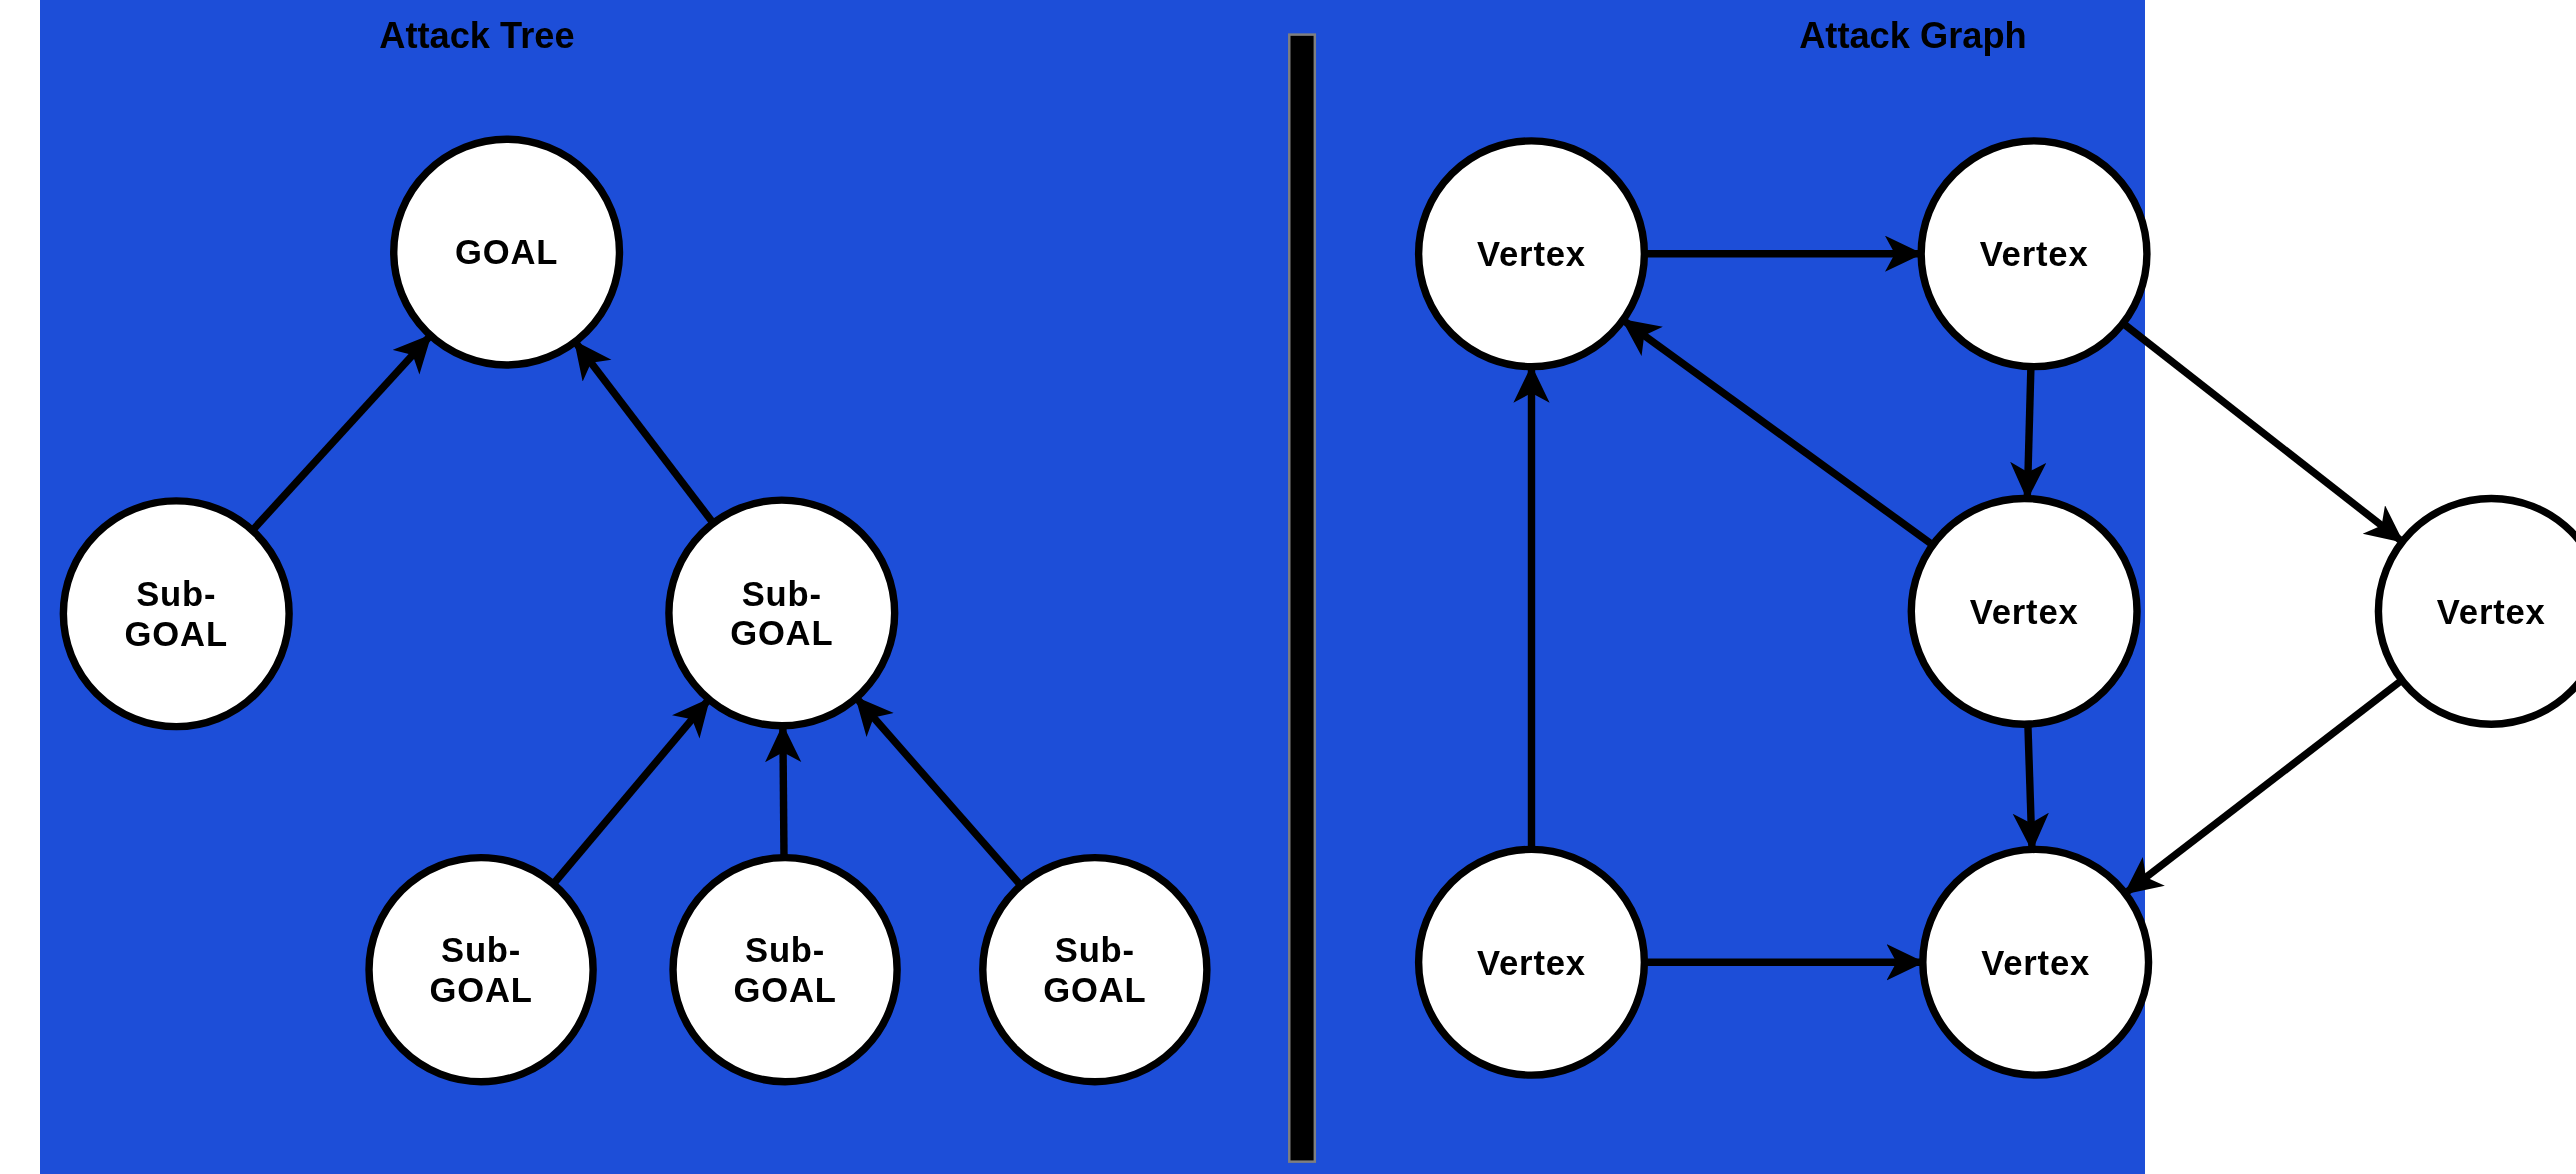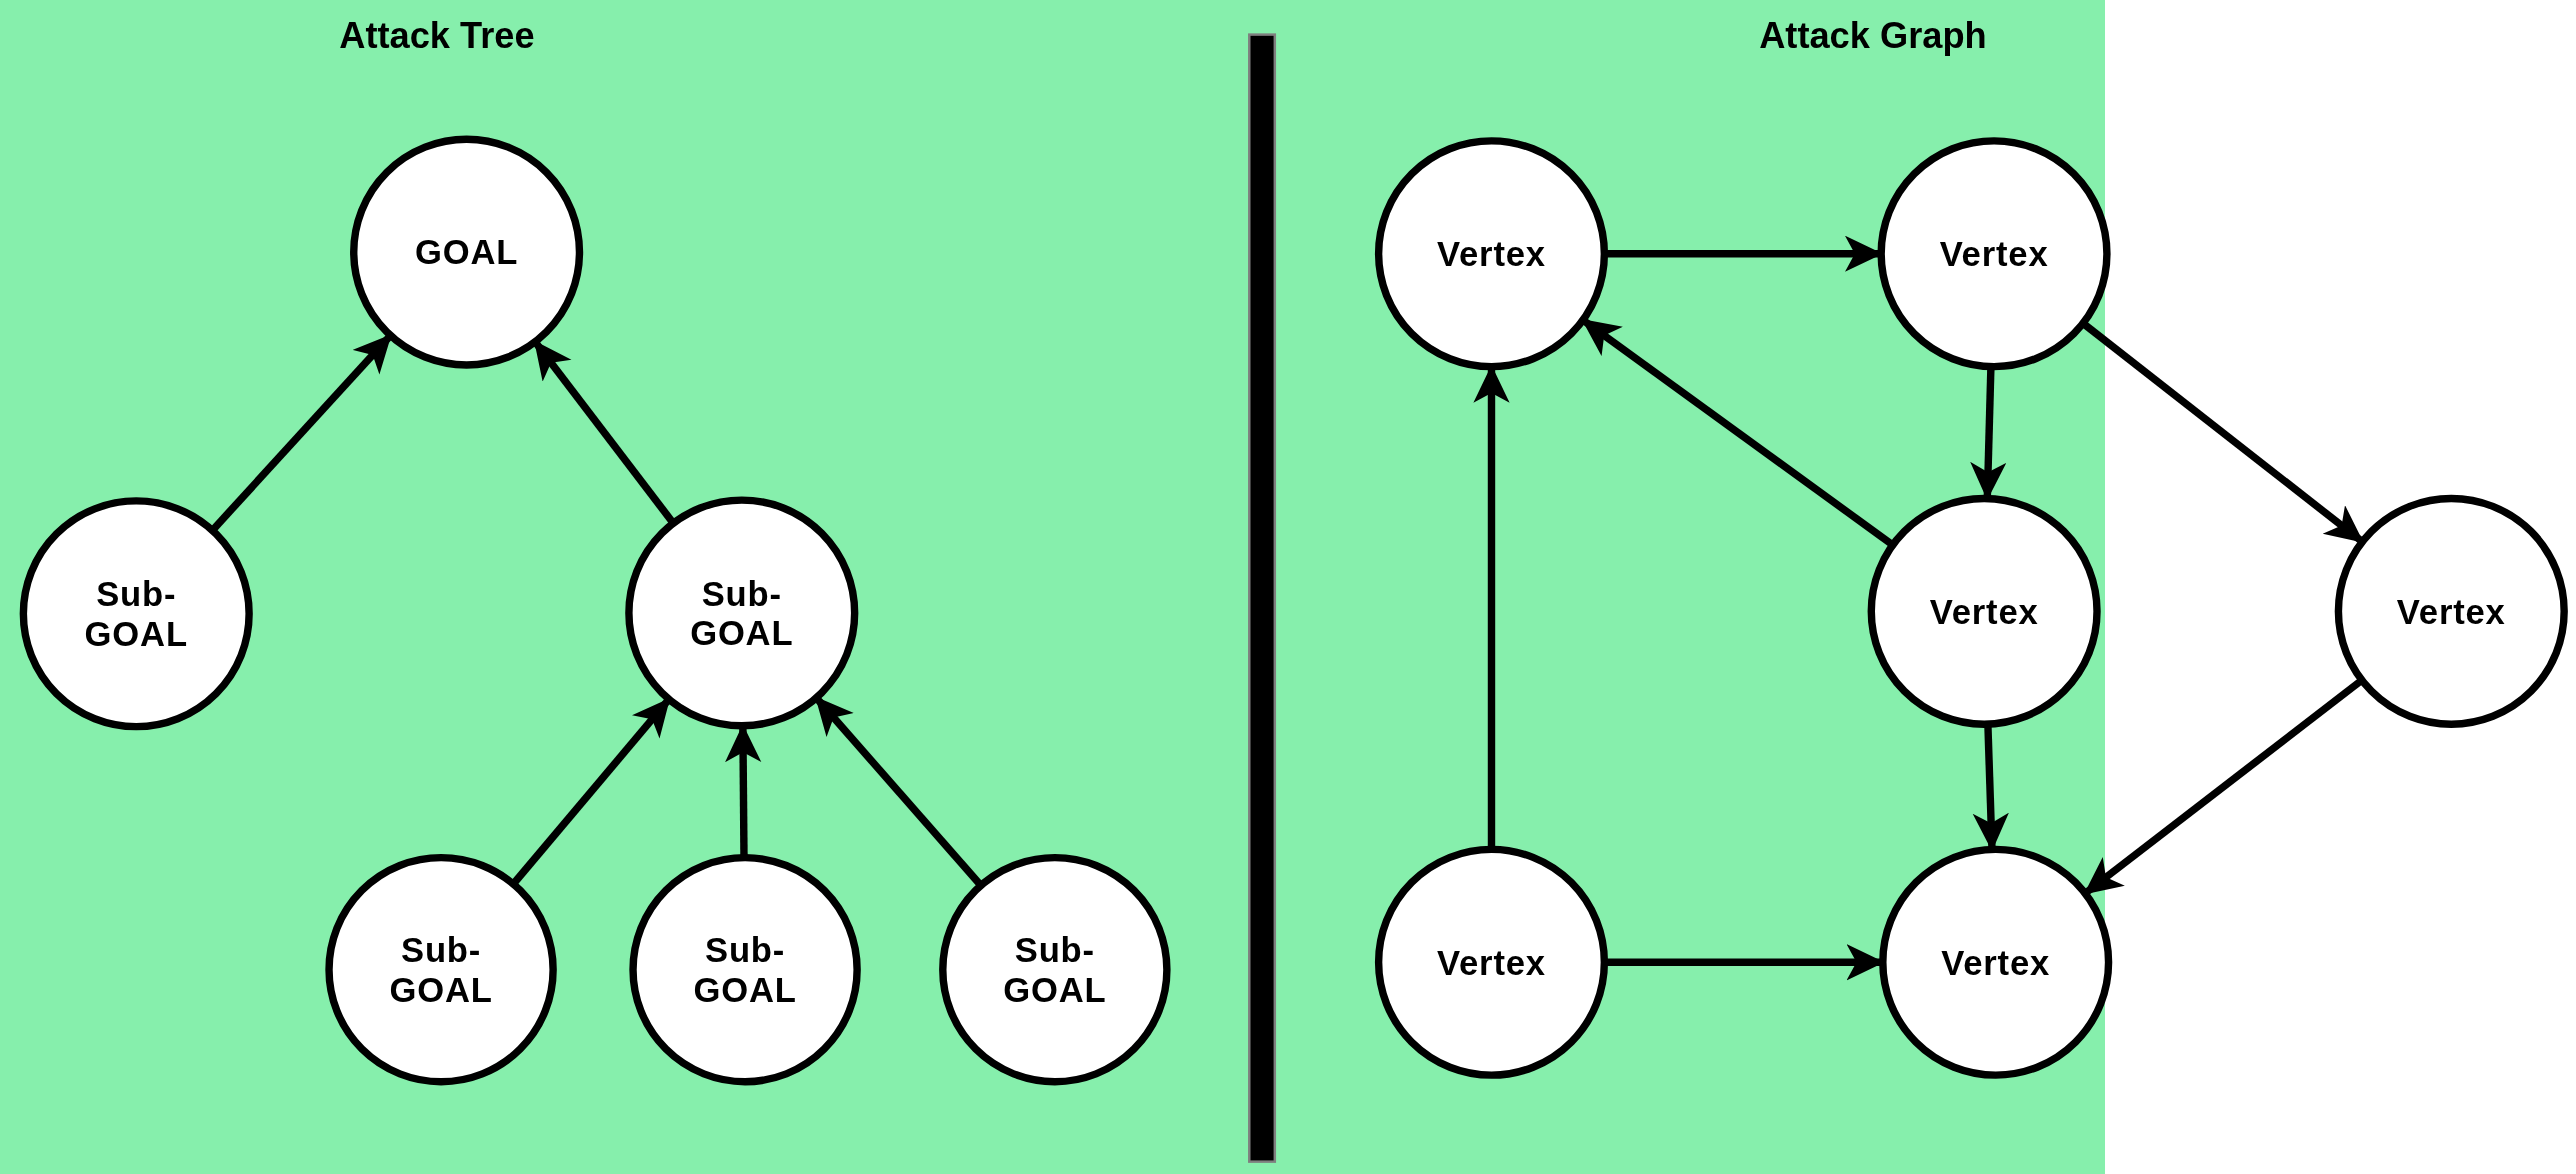--- a/index.html
+++ b/index.html
@@ -8,21 +8,22 @@
     background: #ffffff;
     width: 2576px;
     height: 1174px;
     overflow: hidden;
     font-family: "Liberation Sans", sans-serif;
   }
   #stage {
     position: relative;
     width: 2105px;
     height: 1174px;
-    background: #86efac;
+    background: #1d4ed8;
+    margin-left: 40px;
   }
   svg { display: block; }
   .panel-title {
     font-family: "Liberation Sans", sans-serif;
     font-size: 44px;
     font-weight: bold;
     fill: #000000;
     text-anchor: middle;
   }
   .node-label {

